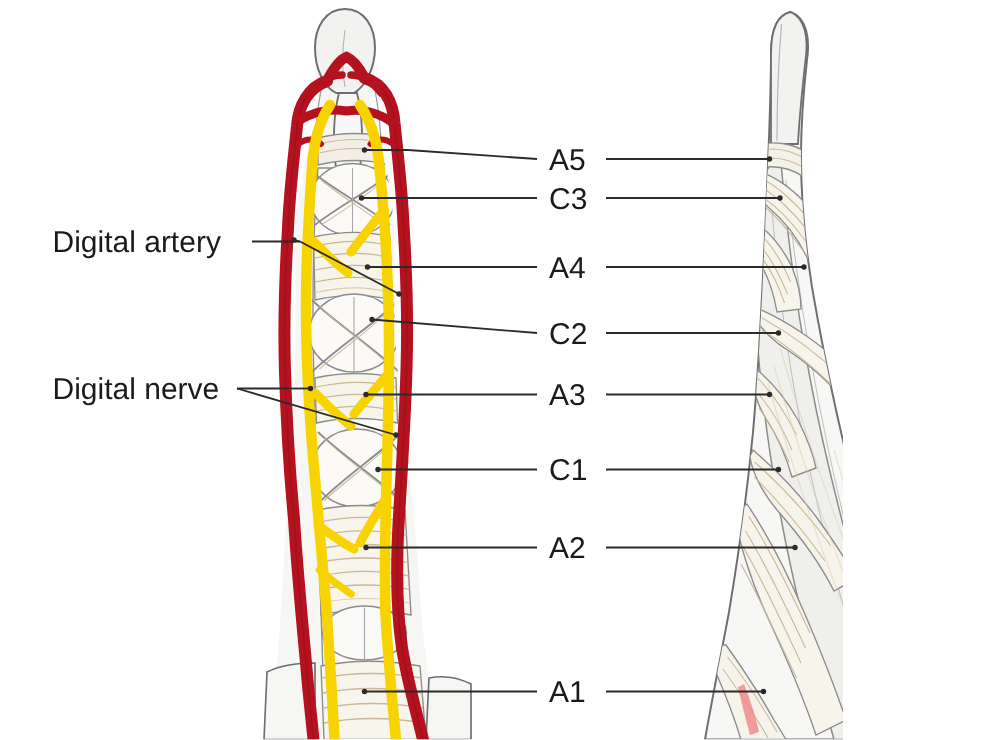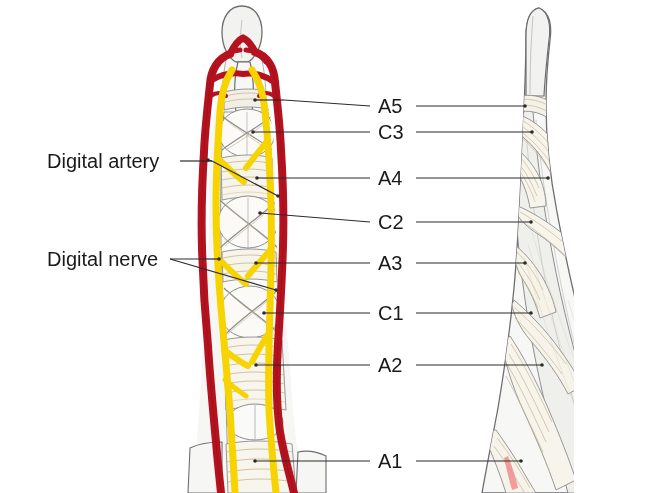--- a/index.html
+++ b/index.html
@@ -10,21 +10,20 @@
   }
   body {
     font-family: "Liberation Sans", sans-serif;
   }
   #figure-root {
     position: relative;
     width: 562px;
     height: 493px;
     background: #ffffff;
     overflow: hidden;
-    margin-left: 12px;
   }
   #figure-svg {
     position: absolute;
     left: 0;
     top: 0;
     width: 665px;
     height: 493px;
     display: block;
   }
   .lbl {

